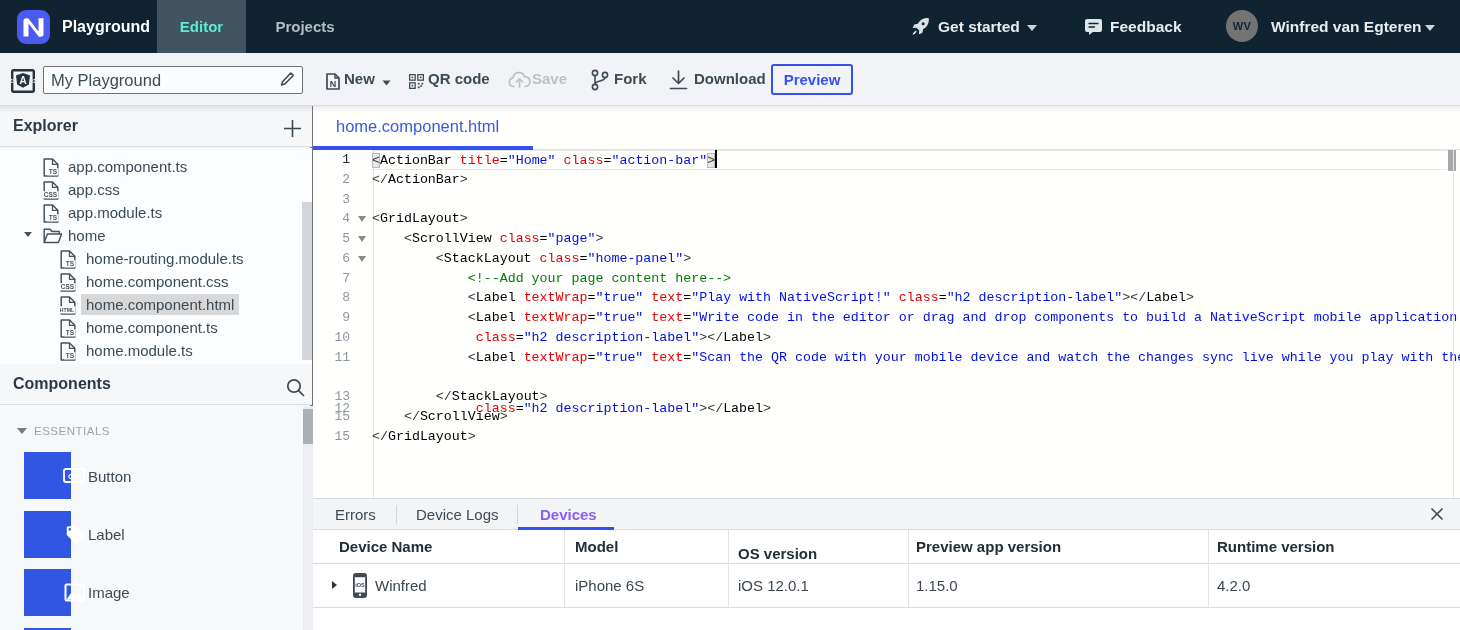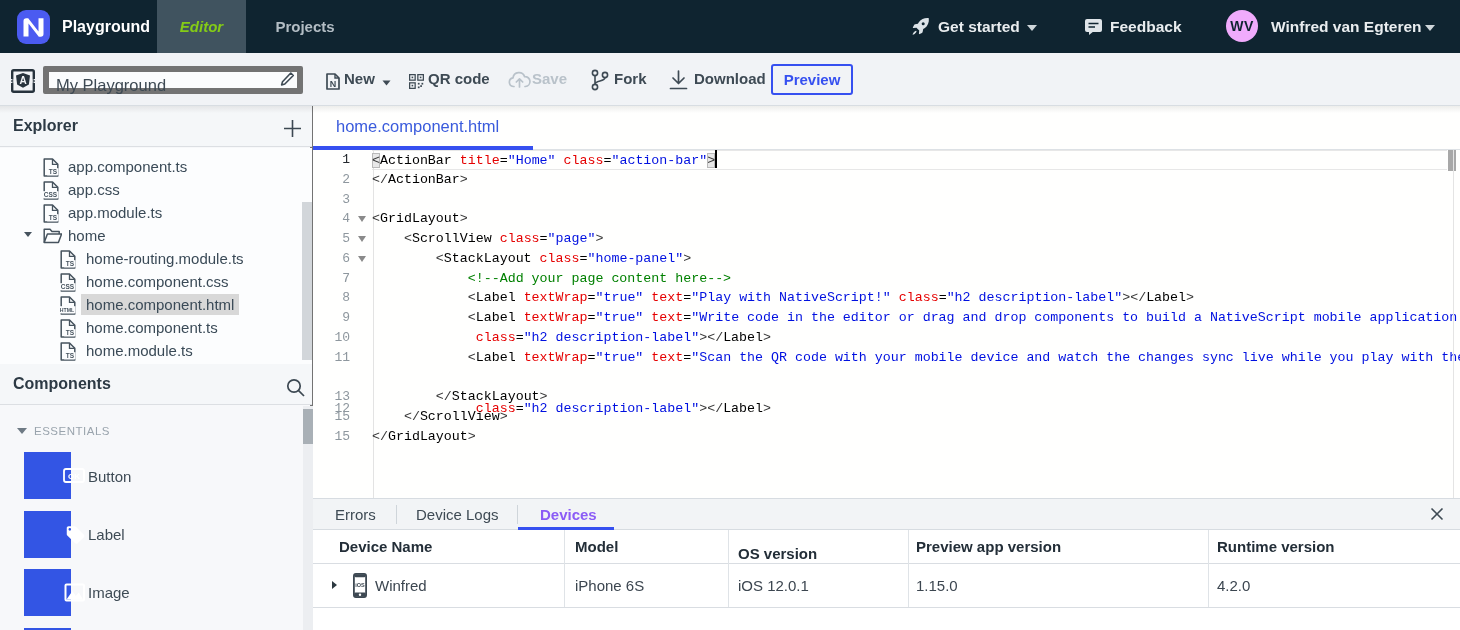--- a/index.html
+++ b/index.html
@@ -9,32 +9,32 @@
 .abs { position:absolute; }
 
 
 .nav { position:absolute; left:0; top:0; width:1460px; height:53px; background:#0f2430; }
 .logo { position:absolute; left:17px; top:10px; width:33px; height:34px; border-radius:9px;
   background:#4b5bf1; }
 .brand { position:absolute; left:62px; top:0; height:53px; line-height:53px; color:#fff;
   font-size:16px; font-weight:700; }
 .navtab { position:absolute; top:0; height:53px; line-height:53px; text-align:center;
   font-size:15px; font-weight:600; color:#b3bdc4; }
-.navtab.act { background:#40535f; color:#84cc16;font-style:italic; }
+.navtab.act { background:#40535f; color:#5eead4; }
 .navright span { position:absolute; top:0; height:53px; line-height:53px; font-size:15.5px;
   font-weight:600; color:#e9edef; }
 .avatar { position:absolute; left:1226px; top:10px; width:32px; height:32px; border-radius:50%;
-  background:#f0abfc; color:#0f2430; font-size:14px; font-weight:700; text-align:center;
+  background:#737373; color:#0f2430; font-size:11px; font-weight:700; text-align:center;
   line-height:32px; letter-spacing:0.5px; }
 
 
 .toolbar { position:absolute; left:0; top:53px; width:1460px; height:53px; background:#f1f3f6;
   border-bottom:1px solid #d8dde2; }
 .tb-input { position:absolute; left:43px; top:13px; width:260px; height:28px; background:#fbfcfd;
-  border:6px solid #737373; border-radius:2px; }
+  border:1px solid #737373; border-radius:2px; }
 .tb-input .txt { position:absolute; left:7px; top:0; height:26px; line-height:26px;
   font-size:16.5px; color:#3e4a54; }
 .tbtn { position:absolute; top:0; height:51px; line-height:51px; font-size:15px;
   font-weight:600; color:#3e4a54; }
 .tbtn.dis { color:#b9c2ca; }
 .preview { position:absolute; left:771px; top:11px; width:82px; height:31px;
   border:2px solid #3650f0; border-radius:3px; color:#3650f0; font-size:15px; font-weight:600;
   text-align:center; line-height:27px; background:transparent; }
 
 

